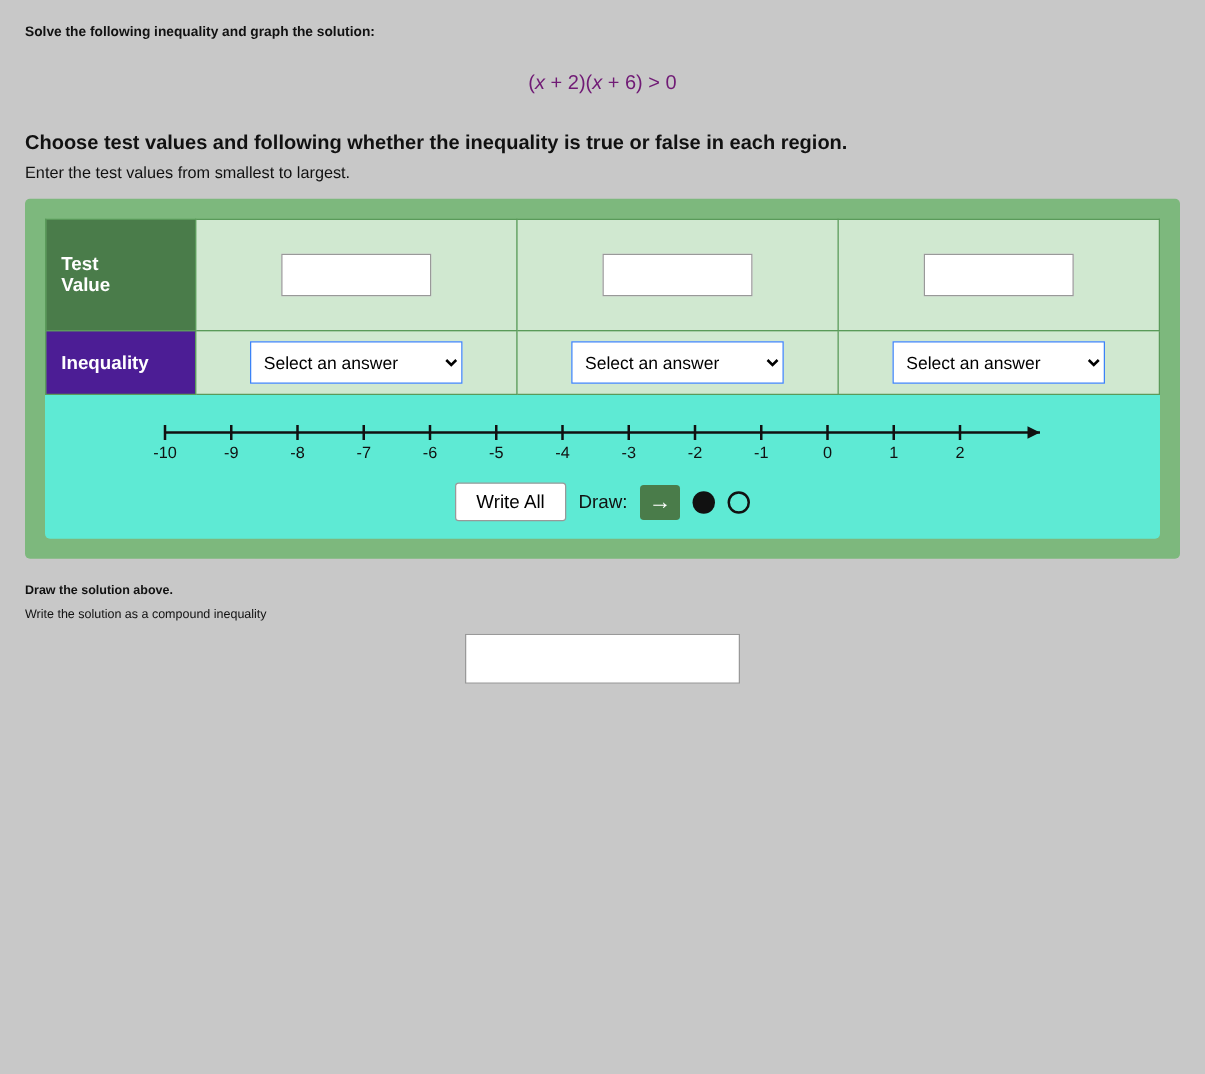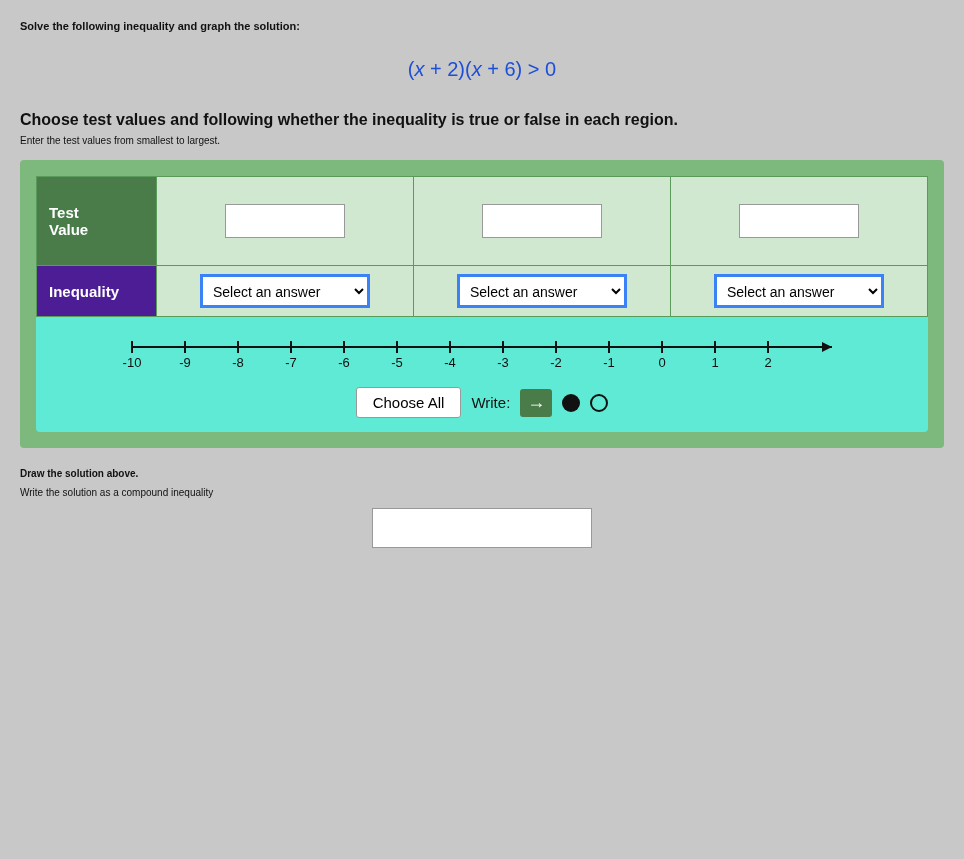--- a/index.html
+++ b/index.html
@@ -16,31 +16,31 @@
       margin: 0 auto;
     }
     .problem-title {
       font-size: 11px;
       font-weight: bold;
       margin-bottom: 26px;
       color: #111;
     }
     .equation {
       text-align: center;
-      font-size: 20px;
+      font-size: 16px;
       margin: 10px 0 30px 0;
-      color: #1d4ed8;
+      color: #701a75;
     }
     .instructions {
       font-size: 16px;
       font-weight: bold;
       margin-bottom: 6px;
     }
     .sub-instructions {
-      font-size: 10px;
+      font-size: 13px;
       margin-bottom: 14px;
     }
     .green-box {
       background: #7db87d;
       border-radius: 4px;
       padding: 16px 16px 16px 16px;
       margin-bottom: 20px;
     }
     .test-table {
       width: 100%;
@@ -74,21 +74,21 @@
       height: 34px;
       border: 1px solid #999;
       background: #fff;
       font-size: 14px;
       padding: 4px 8px;
       text-align: center;
     }
     .answer-select {
       width: 170px;
       height: 34px;
-      border: 3px solid #3b82f6;
+      border: 1px solid #3b82f6;
       background: #fff;
       font-size: 14px;
       padding: 6px 6px;
       appearance: auto;
       cursor: pointer;
     }
     .number-line-area {
       background: #5eead4;
       padding: 10px 16px 14px 16px;
       border-radius: 0 0 4px 4px;
@@ -269,22 +269,22 @@
           <text x="593" y="40" text-anchor="middle" font-size="13" fill="#111">1</text>
 
           <line x1="646" y1="14" x2="646" y2="26" stroke="#111" stroke-width="2"></line>
           <text x="646" y="40" text-anchor="middle" font-size="13" fill="#111">2</text>
 
           <polygon points="710,20 700,15 700,25" fill="#111"></polygon>
         </svg>
       </div>
 
       <div class="controls-row">
-        <button class="clear-all-btn">Choose All</button>
-        <span class="draw-label">Write:</span>
+        <button class="clear-all-btn">Write All</button>
+        <span class="draw-label">Draw:</span>
         <span class="draw-icon" title="Arrow">→</span>
         <span class="draw-circle-filled" title="Filled circle"></span>
         <span class="draw-circle-empty" title="Empty circle"></span>
       </div>
     </div>
   </div>
 
   <div class="bottom-text">Draw the solution above.</div>
   <div class="bottom-text" style="font-weight:normal; margin-top: 8px;">Write the solution as a compound inequality</div>
 

